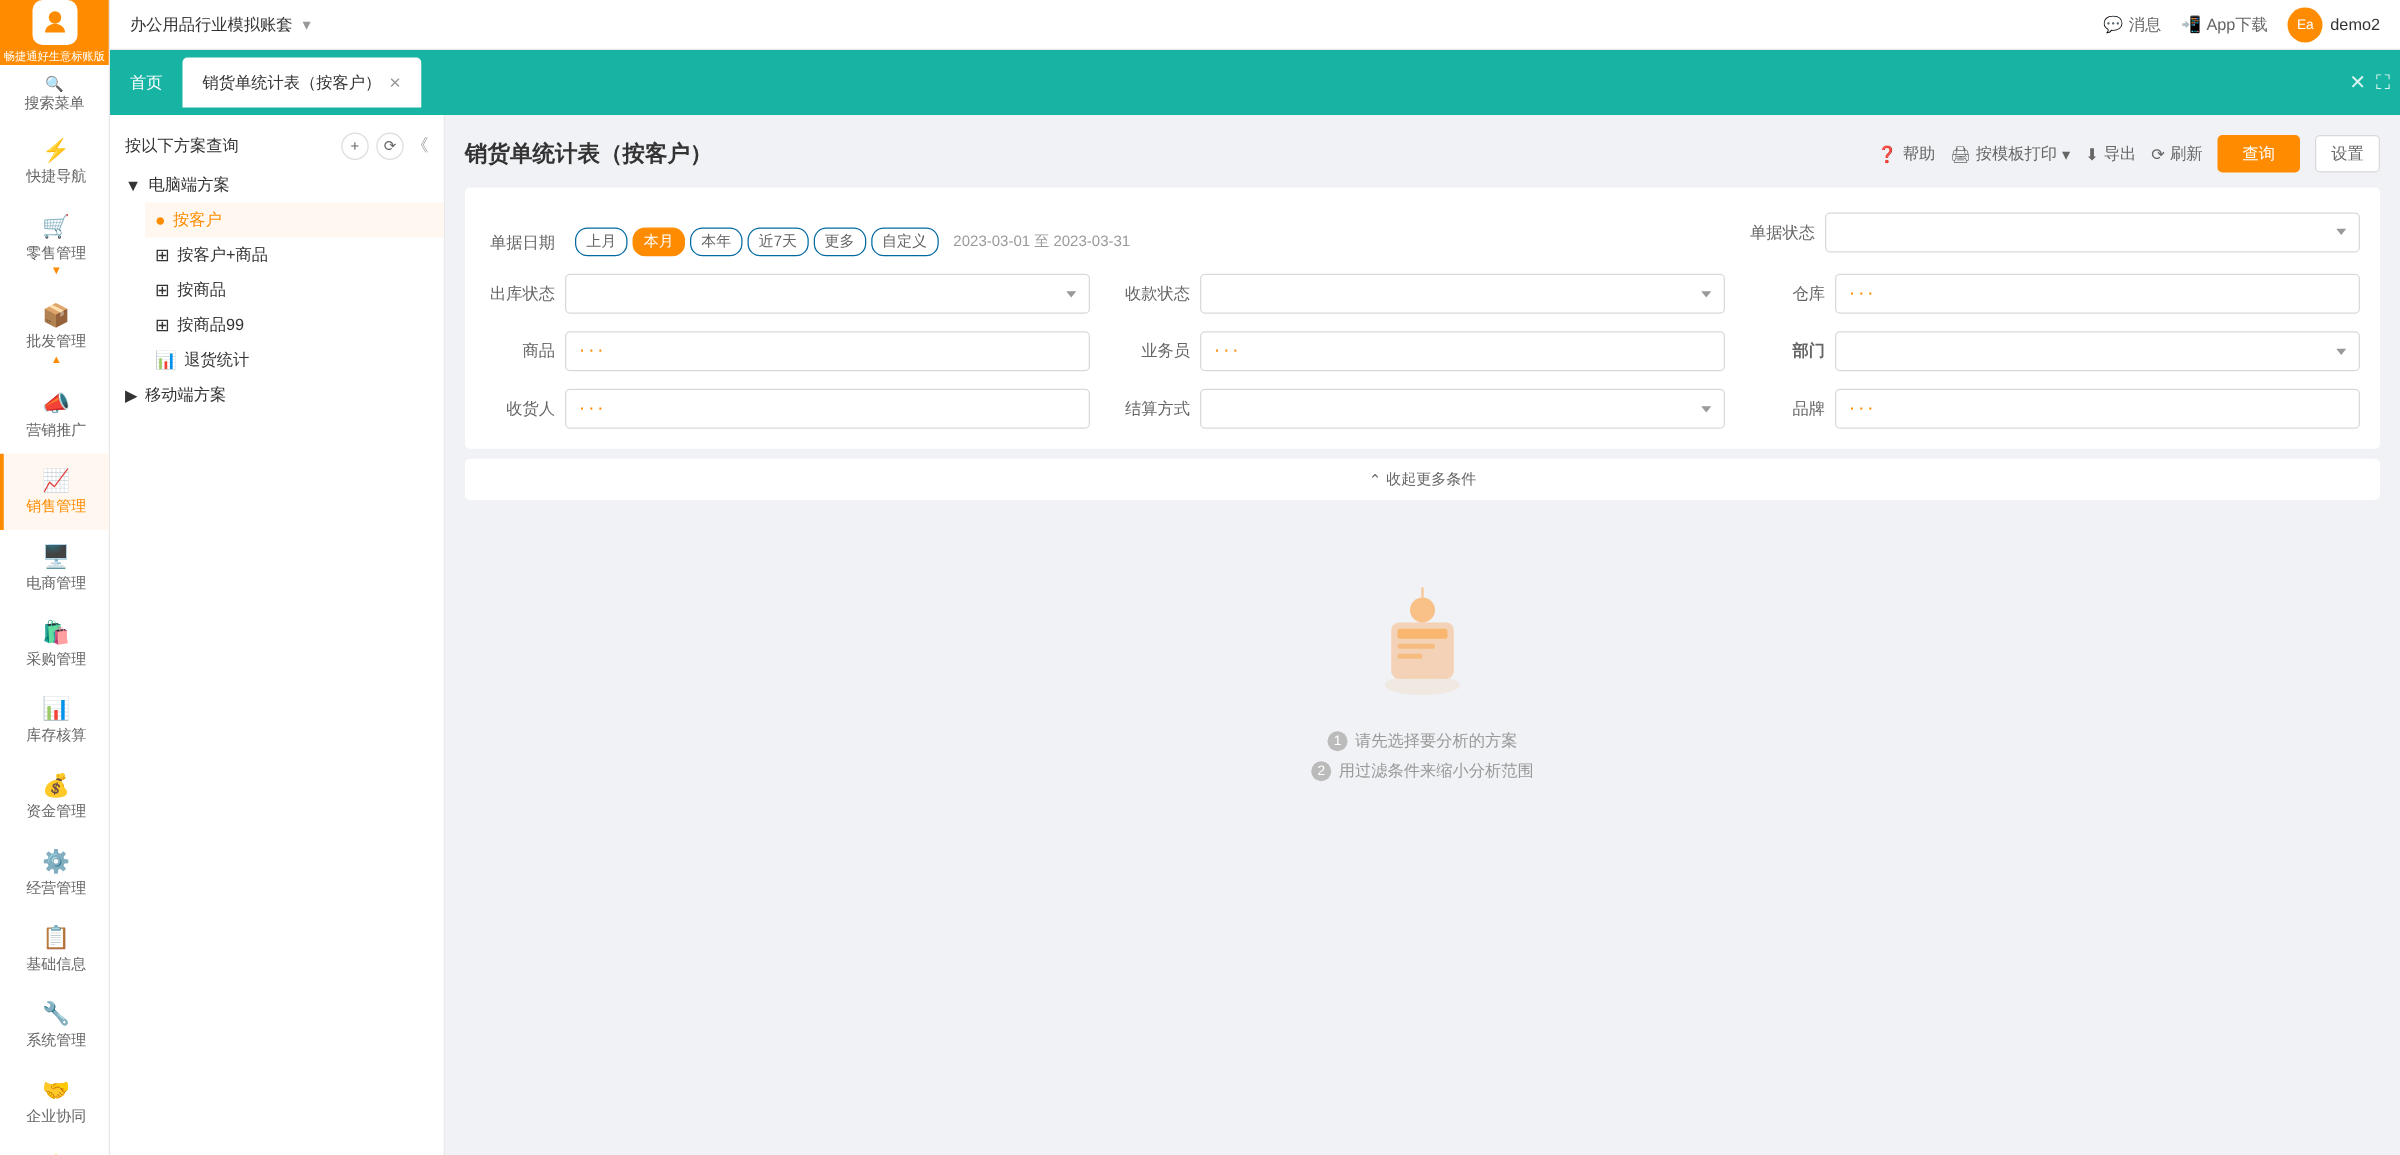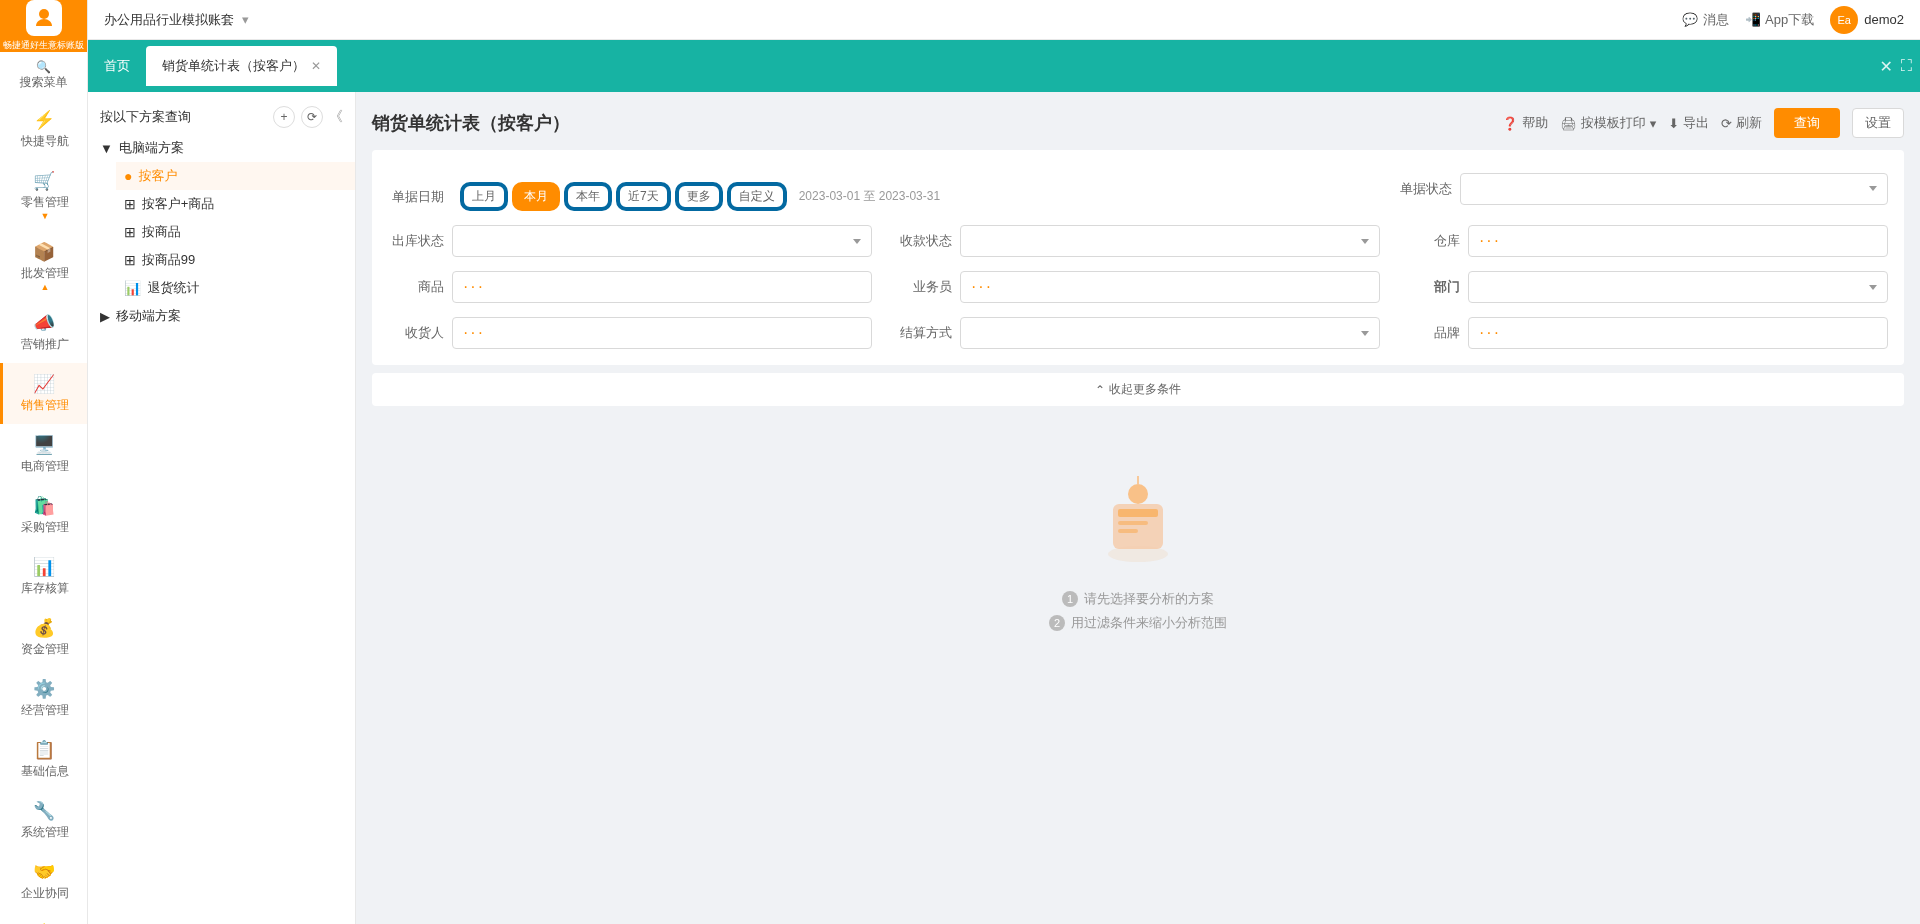--- a/index.html
+++ b/index.html
@@ -66,21 +66,21 @@
     .filter-row:last-child { margin-bottom: 0; }
     .filter-field { display: flex; align-items: center; flex: 1; }
     .filter-label { color: #666; font-size: 13px; white-space: nowrap; min-width: 56px; text-align: right; margin-right: 8px; }
     .filter-input { flex: 1; height: 32px; border: 1px solid #d9d9d9; border-radius: 4px; padding: 0 10px; font-size: 13px; color: #333; display: flex; align-items: center; justify-content: space-between; cursor: pointer; background: #fff; }
     .filter-input .ph { color: #bbb; }
     .filter-input .dots { color: #ff8c00; font-size: 16px; letter-spacing: 2px; cursor: pointer; }
 
     
     .date-filter-row { display: flex; align-items: center; flex: 1; }
     .date-btns { display: flex; gap: 4px; margin: 0 8px; }
-    .date-btn { padding: 2px 8px; border-radius: 10px; border: 4px solid #0369a1; cursor: pointer; font-size: 12px; color: #666; background: #fff; }
+    .date-btn { padding: 2px 8px; border-radius: 10px; border: 1px solid #0369a1; cursor: pointer; font-size: 12px; color: #666; background: #fff; }
     .date-btn.active { background: #ff8c00; color: #fff; border-color: #ff8c00; }
     .date-range { font-size: 12px; color: #999; margin-left: 4px; }
 
     
     .collapse-bar { display: flex; align-items: center; justify-content: center; padding: 8px; cursor: pointer; color: #666; font-size: 12px; background: #fff; border-radius: 4px; margin-bottom: 8px; }
 
     
     .empty-state { display: flex; flex-direction: column; align-items: center; justify-content: center; padding: 60px 0; }
     .empty-state .empty-icon { width: 100px; height: 100px; margin-bottom: 16px; }
     .empty-hint { color: #999; font-size: 13px; margin-bottom: 6px; display: flex; align-items: center; gap: 6px; }

